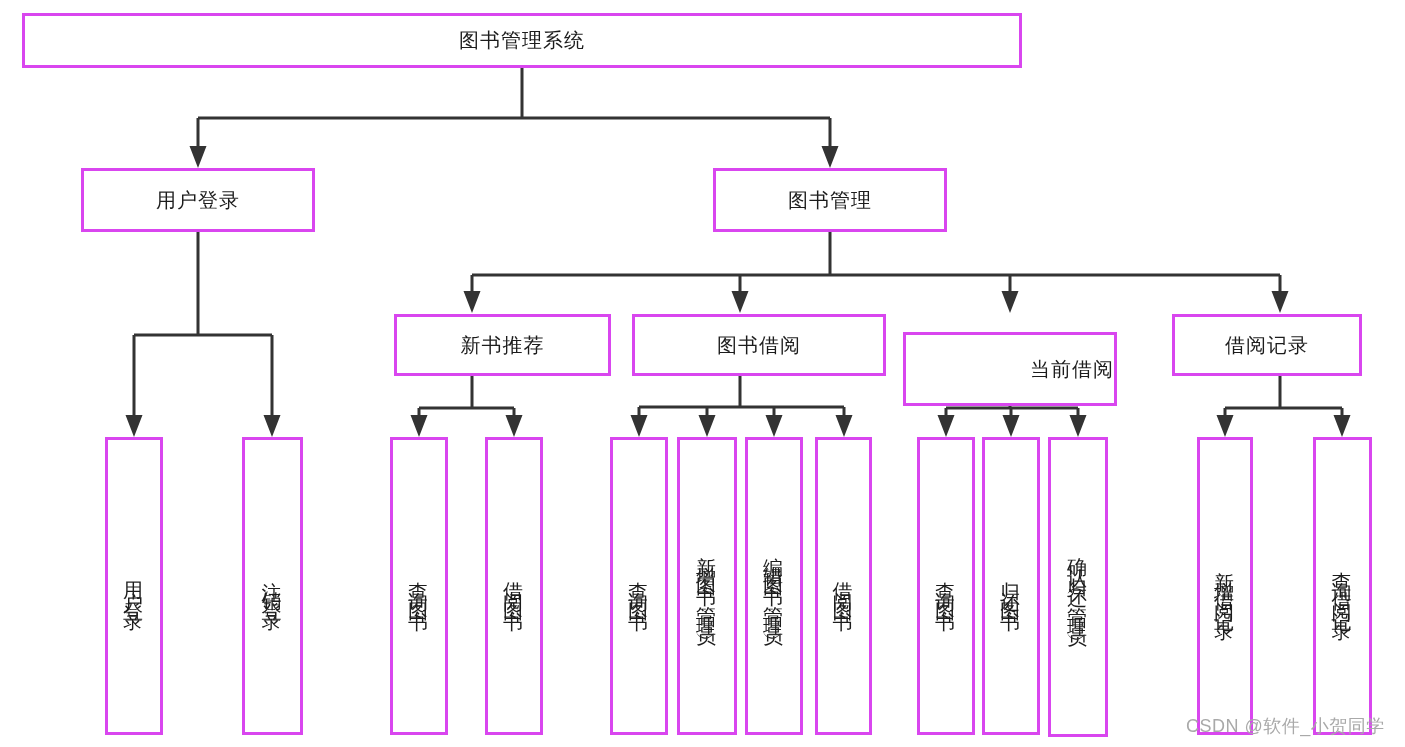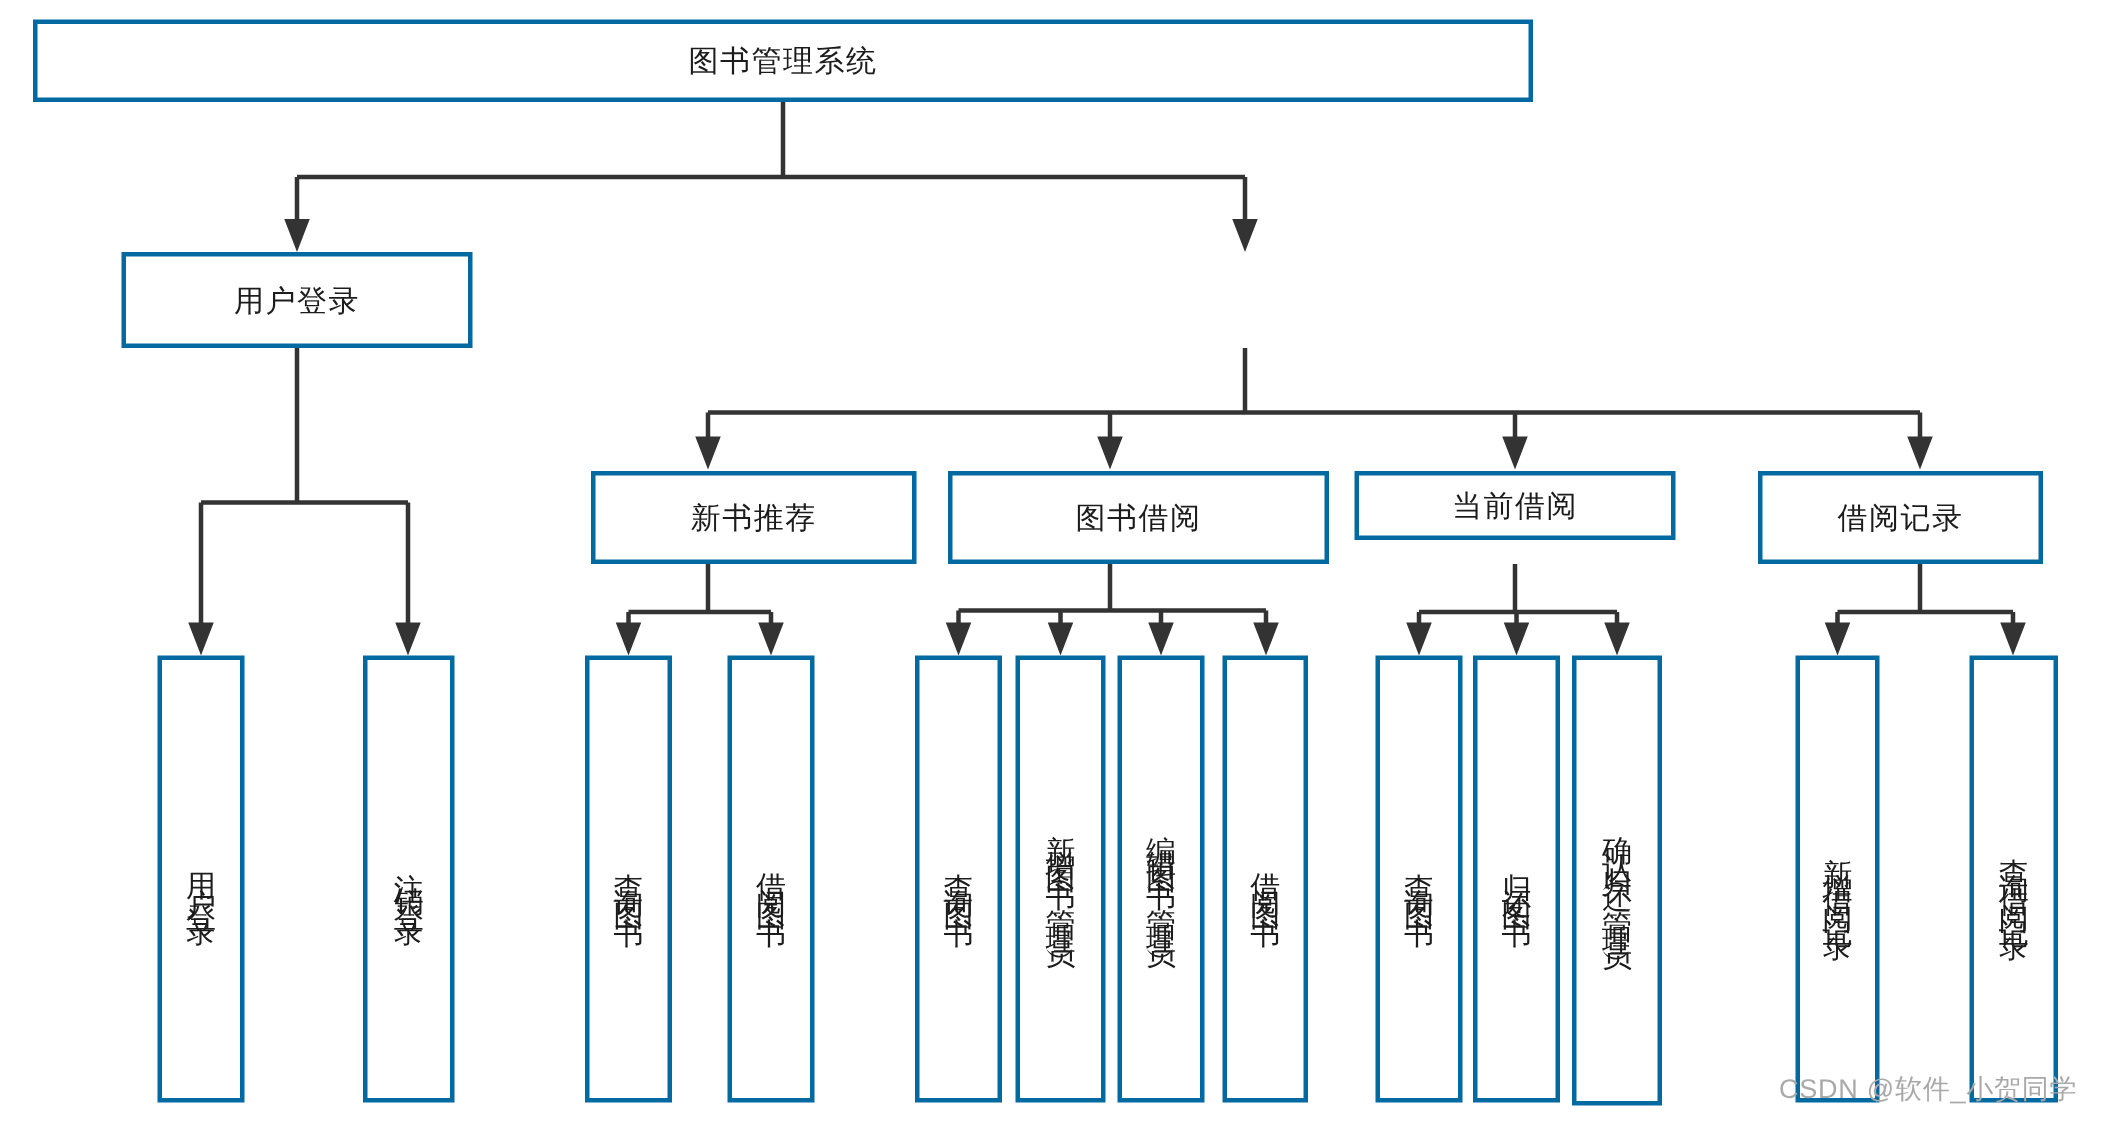--- a/index.html
+++ b/index.html
@@ -1,20 +1,20 @@
 <!DOCTYPE html>
 <html><head>
 <meta charset="utf-8">
 <style>
   html,body{margin:0;padding:0;background:#ffffff;}
   body{width:1405px;height:747px;position:relative;overflow:hidden;
        font-family:"Liberation Sans","DejaVu Sans",sans-serif;}
   .stage{position:absolute;left:0;top:0;width:1405px;height:747px;background:#ffffff;}
   svg.connectors{position:absolute;left:0;top:0;width:1405px;height:747px;}
-  .box{position:absolute;box-sizing:border-box;border:3px solid #0369a1;background:#ffffff;
+  .box{position:absolute;box-sizing:border-box;border:3px solid #d946ef;background:#ffffff;
        display:flex;align-items:center;justify-content:center;color:#1c1c1c;}
   .hbox{font-size:20px;letter-spacing:1px;white-space:nowrap;}
   .vbox span{writing-mode:vertical-rl;text-orientation:mixed;font-size:20px;
              letter-spacing:10px;white-space:nowrap;color:#1c1c1c;}
   .watermark{position:absolute;left:1186px;top:714px;width:215px;font-size:18px;
              color:#a9a9a9;white-space:nowrap;letter-spacing:0.5px;z-index:5;}
 </style>
 </head>
 <body>
 
@@ -42,28 +42,31 @@
          M1216.5 415 L1233.5 415 L1225 437 Z M1333.5 415 L1350.5 415 L1342 437 Z"></path>
   </svg>
 
   <div class="box hbox" style="left:22px;top:13px;width:1000px;height:55px;">
     <span>图书管理系统</span>
   </div>
 
   <div class="box hbox" style="left:81px;top:168px;width:234px;height:64px;">
     <span>用户登录</span>
   </div>
+  <div class="box hbox" style="left:713px;top:168px;width:234px;height:64px;">
+    <span>图书管理</span>
+  </div>
 
   <div class="box hbox" style="left:364px;top:314px;width:217px;height:62px;margin-left:30px;">
     <span>新书推荐</span>
   </div>
   <div class="box hbox" style="left:632px;top:314px;width:254px;height:62px;">
     <span>图书借阅</span>
   </div>
-  <div class="box hbox" style="left:903px;top:314px;width:214px;height:46px;">
+  <div class="box hbox" style="left:903px;top:332px;width:214px;height:74px;justify-content:flex-end;">
     <span>当前借阅</span>
   </div>
   <div class="box hbox" style="left:1172px;top:314px;width:190px;height:62px;">
     <span>借阅记录</span>
   </div>
 
   <div class="box vbox" style="left:105px;top:437px;width:58px;height:298px;">
     <span>用户登录</span>
   </div>
   <div class="box vbox" style="left:242px;top:437px;width:61px;height:298px;">

